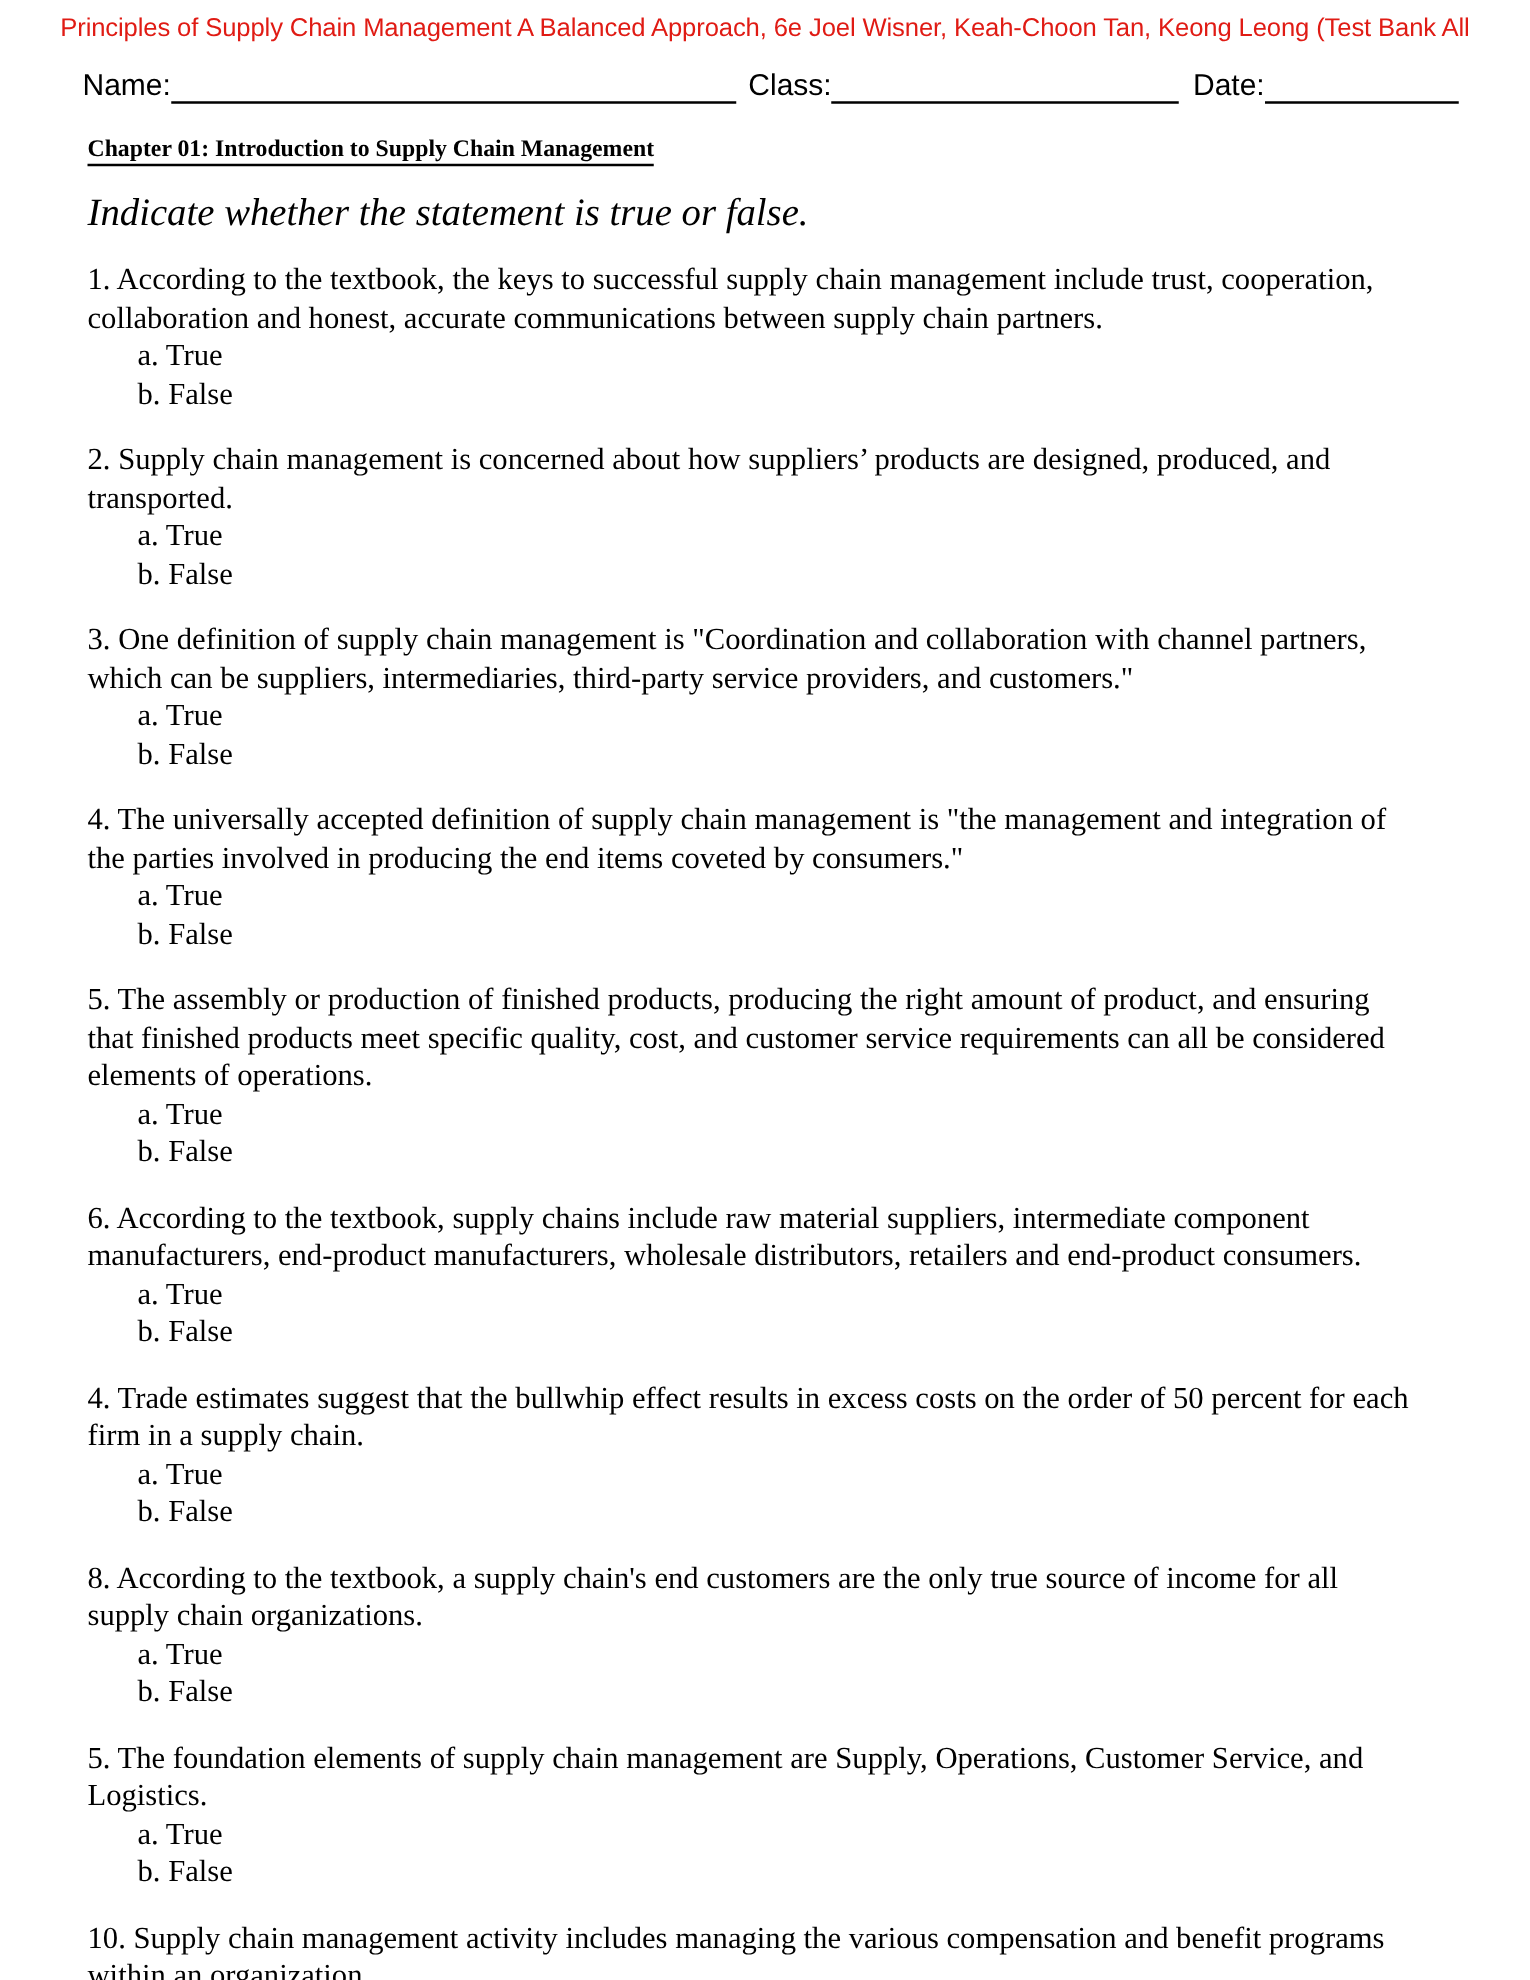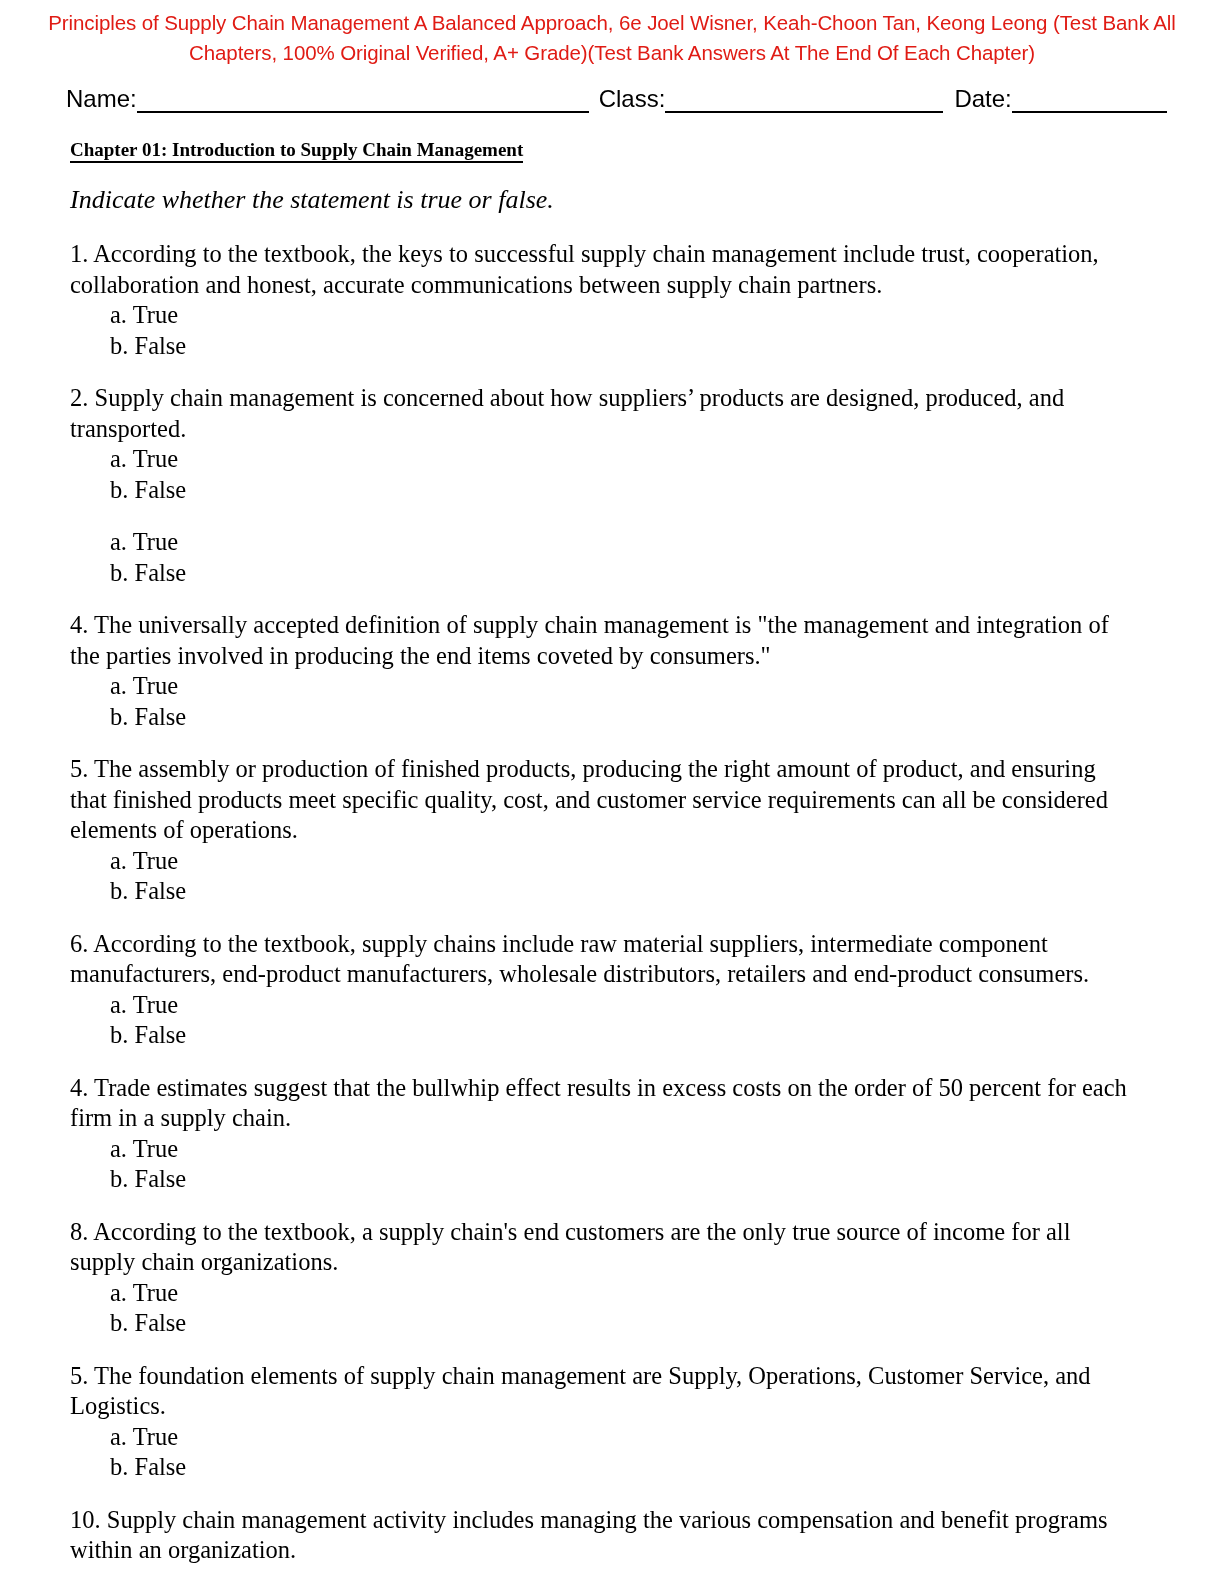--- a/index.html
+++ b/index.html
@@ -72,21 +72,21 @@
     padding: 0 0 0 70px;
   }
   .chapter-title .u {
     border-bottom: 2px solid #000;
     padding-bottom: 1px;
   }
 
   
   .instruction {
     font-style: italic;
-    font-size: 26px;
+    font-size: 31px;
     line-height: 30px;
     margin: 20px 0 0 0;
     padding: 0 0 0 70px;
   }
 
   
   .questions {
     margin-top: 24px;
     padding: 0 96px 0 70px;
   }
@@ -110,21 +110,20 @@
     padding-left: 40px;
   }
 </style>
 </head>
 <body>
 
 <div class="page">
 
   <div class="doc-header" style="color: rgb(224, 27, 20);">
     <span class="hl">Principles of Supply Chain Management A Balanced Approach, 6e Joel Wisner, Keah-Choon Tan, Keong Leong (Test Bank All</span>
-    <span class="hl">Chapters, 100% Original Verified, A+ Grade)(Test Bank Answers At The End Of Each Chapter)</span>
   </div>
 
   <div class="idrow">
     <span class="lbl">Name:</span>
     <span class="rule rule-name"></span>
     <span class="gap-a"></span>
     <span class="lbl">Class:</span>
     <span class="rule rule-class"></span>
     <span class="gap-b"></span>
     <span class="lbl">Date:</span>
@@ -146,20 +145,21 @@
         </ul>
       </div>
       <div class="question">
         <p class="q-text">2. Supply chain management is concerned about how suppliers’ products are designed, produced, and transported.</p>
         <ul class="q-options">
           <li>a. True</li>
           <li>b. False</li>
         </ul>
       </div>
       <div class="question">
+        <p class="q-text">3. One definition of supply chain management is "Coordination and collaboration with channel partners, which can be suppliers, intermediaries, third-party service providers, and customers."</p>
         <ul class="q-options">
           <li>a. True</li>
           <li>b. False</li>
         </ul>
       </div>
       <div class="question">
         <p class="q-text">4. The universally accepted definition of supply chain management is "the management and integration of the parties involved in producing the end items coveted by consumers."</p>
         <ul class="q-options">
           <li>a. True</li>
           <li>b. False</li>

